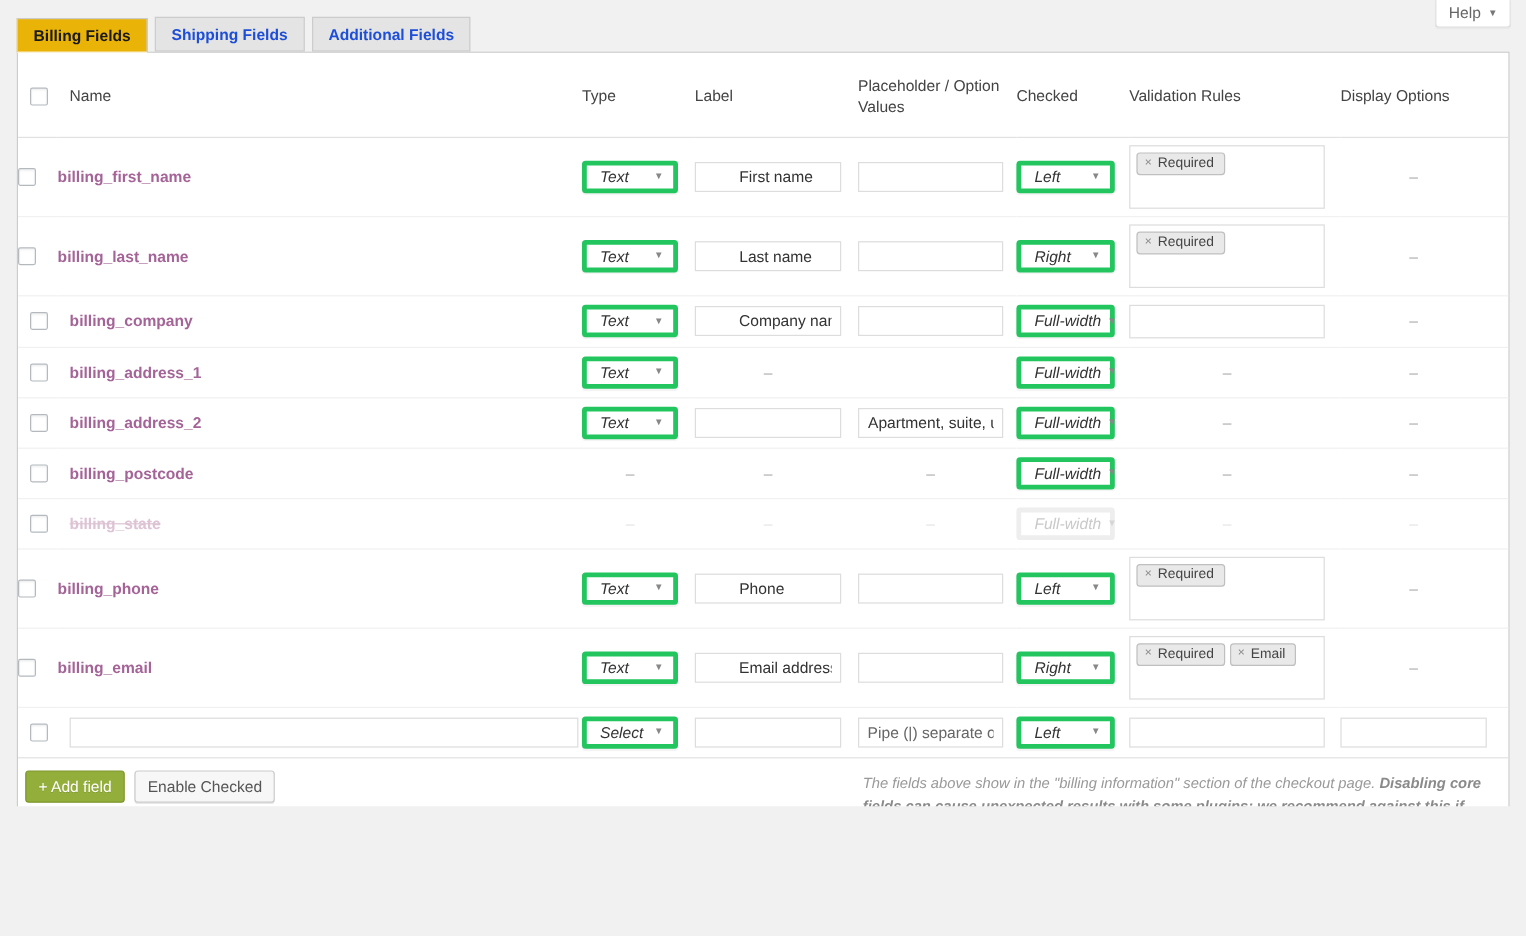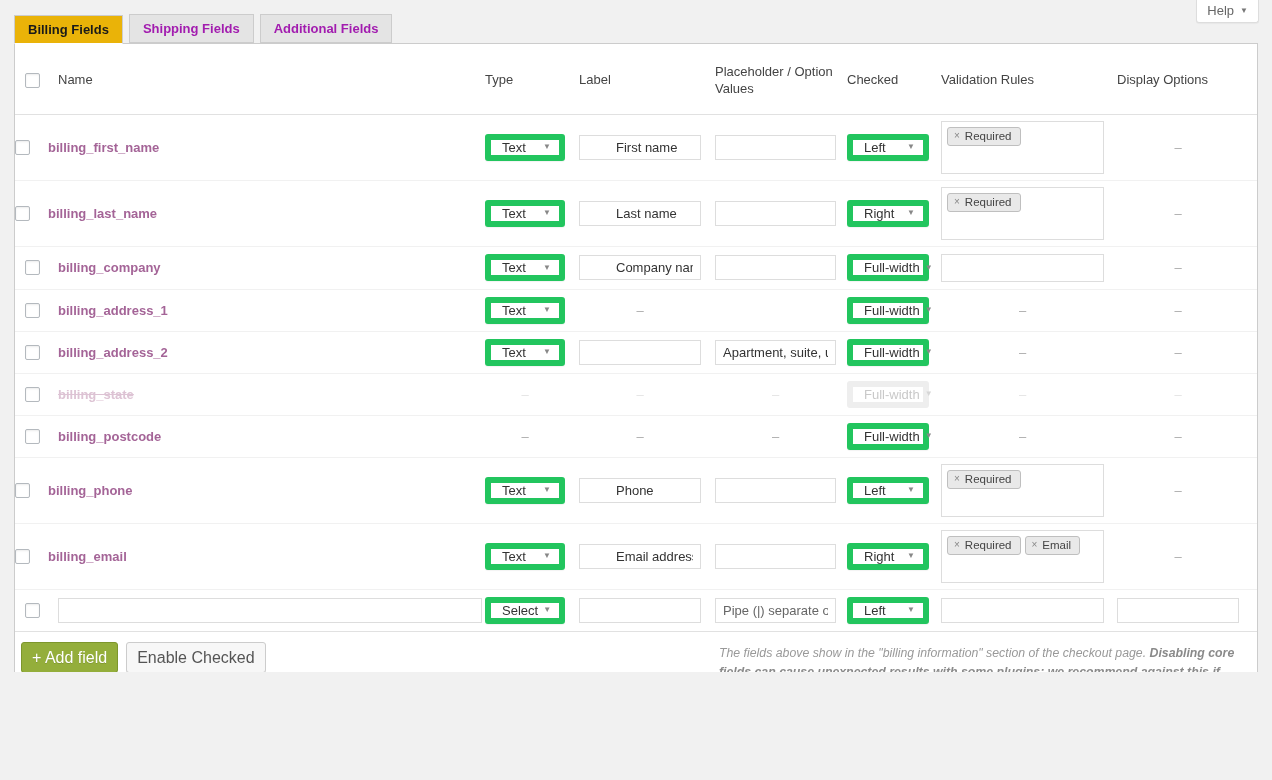--- a/index.html
+++ b/index.html
@@ -19,21 +19,21 @@
     padding:3px 10px 4px;color:#666;
     display:flex;align-items:center;gap:6px;cursor:pointer;
     box-shadow:0 1px 1px rgba(0,0,0,.04);
   }
   .help-arrow{font-size:8px;color:#777;line-height:1;}
 
   
   .tabs{display:flex;align-items:flex-end;margin:14px 0 0 14px;position:relative;z-index:2;}
   .tab{
     background:#e4e4e4;border:1px solid #ccc;
-    padding:7px 13px;font-weight:bold;color:#a21caf;
+    padding:7px 13px;font-weight:bold;color:#1d4ed8;
     margin-right:6px;cursor:pointer;line-height:1;
   }
   .tab.active{background:#eab308;color:#1a1a1a;border-bottom-color:#fff;margin-bottom:-1px;}
 
   
   .panel{
     margin:0 14px;background:#fff;border:1px solid #ccc;
   }
   table.fields-table{width:100%;border-collapse:collapse;table-layout:fixed;}
   thead th{
@@ -54,22 +54,22 @@
   }
   .field-name{color:#a46497;font-weight:bold;cursor:pointer;}
   tr.disabled .field-name{color:#ddc3d4;text-decoration:line-through;}
   tr.disabled .dw{color:#e3e3e3;}
   tr.disabled .sel{border-color:#eee;color:#c9c9c9;box-shadow:none;}
   tr.disabled .sel-arrow{color:#d6d6d6;}
 
   .sel{
     display:inline-flex;align-items:center;justify-content:space-between;
     box-sizing:border-box;height:27px;padding:0 8px 0 11px;
-    border:6px solid #22c55e;border-radius:3px;background:#fff;color:#333;
-    box-shadow:0 1px 1px rgba(0,0,0,.05);cursor:pointer;white-space:nowrap;
+    border:4px solid #22c55e;border-radius:3px;background:#fff;color:#333;
+    box-shadow:0 1px 1px rgba(0,0,0,.05);cursor:pointer;white-space:nowrap;font-style:italic;
   }
   .sel-arrow{font-size:8px;color:#888;margin-left:5px;line-height:1;}
   .c-type .sel{width:80px;}
   .c-position .sel{width:82px;}
 
   .inp{
     box-sizing:border-box;height:25px;border:1px solid #ddd;background:#fff;
     padding:0 7px;font-size:13px;color:#333;font-family:"Liberation Sans",sans-serif;
   }
   .inp::placeholder{color:#666;opacity:1;}
@@ -98,21 +98,21 @@
   .c-validation .dw{width:163px;}
   .c-display .dw{width:122px;}
 
   
   .panel-footer{
     display:flex;justify-content:space-between;align-items:flex-start;
     border-top:1px solid #e1e1e1;padding:10px 18px 12px 6px;
   }
   .footer-buttons{display:flex;gap:8px;}
   .btn{
-    font-size:16px;border-radius:3px;padding:5px 10px;cursor:pointer;line-height:1.2;
+    font-size:13px;border-radius:3px;padding:5px 10px;cursor:pointer;line-height:1.2;
     font-family:"Liberation Sans",sans-serif;
   }
   .btn-secondary{background:#f7f7f7;border:1px solid #ccc;color:#555;box-shadow:0 1px 0 #e8e8e8;}
   .btn-green{background:#94ae3b;border:1px solid #7d962c;color:#fff;text-shadow:0 1px 0 rgba(0,0,0,.12);}
   .note{
     margin:2px 0 0;width:520px;font-style:italic;color:#999;
     font-size:12.3px;line-height:1.55;
   }
   .note strong{color:#8a8a8a;}
 </style>
@@ -270,50 +270,50 @@
                 <span class="sel-label">Full-width</span>
                 <span class="sel-arrow">▼</span>
               </div></td>
             <td class="c-validation">
               <div class="dw">–</div>
             </td>
             <td class="c-display">
               <div class="dw">–</div>
             </td>
           </tr>
+          <tr class="short">
+            <td class="c-cb">
+              <div class="cbx"></div>
+            </td>
+            <td class="c-name"><span class="field-name">billing_postcode</span></td>
+            <td class="c-type">
+              <div class="dw">–</div>
+            </td>
+            <td class="c-label">
+              <div class="dw">–</div>
+            </td>
+            <td class="c-placeholder">
+              <div class="dw">–</div>
+            </td>
+            <td class="c-position"><div class="sel">
+                <span class="sel-label">Full-width</span>
+                <span class="sel-arrow">▼</span>
+              </div></td>
+            <td class="c-validation">
+              <div class="dw">–</div>
+            </td>
+            <td class="c-display">
+              <div class="dw">–</div>
+            </td>
+          </tr>
           <tr class="short disabled">
             <td class="c-cb">
               <div class="cbx"></div>
             </td>
             <td class="c-name"><span class="field-name">billing_state</span></td>
-            <td class="c-type">
-              <div class="dw">–</div>
-            </td>
-            <td class="c-label">
-              <div class="dw">–</div>
-            </td>
-            <td class="c-placeholder">
-              <div class="dw">–</div>
-            </td>
-            <td class="c-position"><div class="sel">
-                <span class="sel-label">Full-width</span>
-                <span class="sel-arrow">▼</span>
-              </div></td>
-            <td class="c-validation">
-              <div class="dw">–</div>
-            </td>
-            <td class="c-display">
-              <div class="dw">–</div>
-            </td>
-          </tr>
-          <tr class="short">
-            <td class="c-cb">
-              <div class="cbx"></div>
-            </td>
-            <td class="c-name"><span class="field-name">billing_postcode</span></td>
             <td class="c-type">
               <div class="dw">–</div>
             </td>
             <td class="c-label">
               <div class="dw">–</div>
             </td>
             <td class="c-placeholder">
               <div class="dw">–</div>
             </td>
             <td class="c-position"><div class="sel">

